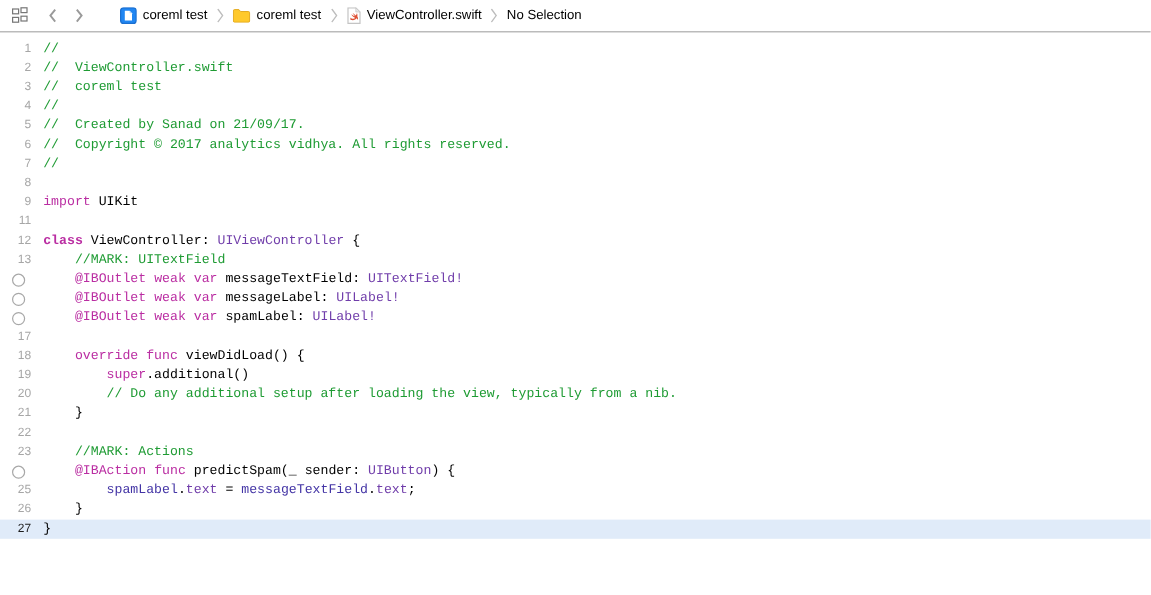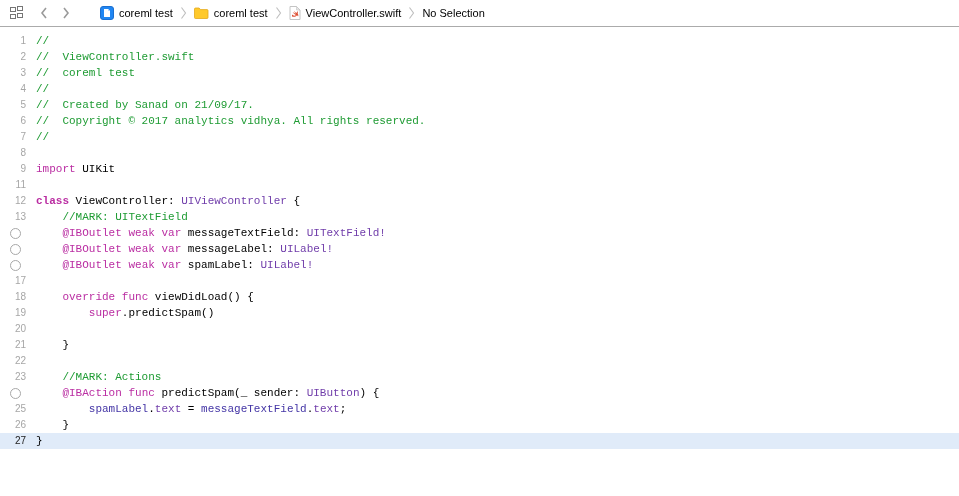--- a/index.html
+++ b/index.html
@@ -124,22 +124,22 @@
     <div class="row"><span class="gutter"><span class="lnum" style="color: rgb(166, 166, 166);">8</span></span><span class="code"></span></div>
     <div class="row"><span class="gutter"><span class="lnum" style="color: rgb(166, 166, 166);">9</span></span><span class="code"><span style="color: rgb(186, 45, 162);">import</span><span style="color: rgb(0, 0, 0);"> UIKit</span></span></div>
     <div class="row"><span class="gutter"><span class="lnum" style="color: rgb(166, 166, 166);">11</span></span><span class="code"></span></div>
     <div class="row"><span class="gutter"><span class="lnum" style="color: rgb(166, 166, 166);">12</span></span><span class="code"><span style="color: rgb(186, 45, 162); font-weight: bold;">class</span><span style="color: rgb(0, 0, 0);"> ViewController: </span><span style="color: rgb(112, 61, 170);">UIViewController</span><span style="color: rgb(0, 0, 0);"> {</span></span></div>
     <div class="row"><span class="gutter"><span class="lnum" style="color: rgb(166, 166, 166);">13</span></span><span class="code"><span style="color: rgb(0, 0, 0);">    </span><span style="color: rgb(30, 155, 51);">//MARK: UITextField</span></span></div>
     <div class="row"><span class="gutter"><span class="conn" style="border-color: rgb(168, 168, 168);"></span></span><span class="code"><span style="color: rgb(0, 0, 0);">    </span><span style="color: rgb(186, 45, 162);">@IBOutlet</span><span style="color: rgb(0, 0, 0);"> </span><span style="color: rgb(186, 45, 162);">weak</span><span style="color: rgb(0, 0, 0);"> </span><span style="color: rgb(186, 45, 162);">var</span><span style="color: rgb(0, 0, 0);"> messageTextField: </span><span style="color: rgb(112, 61, 170);">UITextField!</span></span></div>
     <div class="row"><span class="gutter"><span class="conn" style="border-color: rgb(168, 168, 168);"></span></span><span class="code"><span style="color: rgb(0, 0, 0);">    </span><span style="color: rgb(186, 45, 162);">@IBOutlet</span><span style="color: rgb(0, 0, 0);"> </span><span style="color: rgb(186, 45, 162);">weak</span><span style="color: rgb(0, 0, 0);"> </span><span style="color: rgb(186, 45, 162);">var</span><span style="color: rgb(0, 0, 0);"> messageLabel: </span><span style="color: rgb(112, 61, 170);">UILabel!</span></span></div>
     <div class="row"><span class="gutter"><span class="conn" style="border-color: rgb(168, 168, 168);"></span></span><span class="code"><span style="color: rgb(0, 0, 0);">    </span><span style="color: rgb(186, 45, 162);">@IBOutlet</span><span style="color: rgb(0, 0, 0);"> </span><span style="color: rgb(186, 45, 162);">weak</span><span style="color: rgb(0, 0, 0);"> </span><span style="color: rgb(186, 45, 162);">var</span><span style="color: rgb(0, 0, 0);"> spamLabel: </span><span style="color: rgb(112, 61, 170);">UILabel!</span></span></div>
     <div class="row"><span class="gutter"><span class="lnum" style="color: rgb(166, 166, 166);">17</span></span><span class="code"></span></div>
     <div class="row"><span class="gutter"><span class="lnum" style="color: rgb(166, 166, 166);">18</span></span><span class="code"><span style="color: rgb(0, 0, 0);">    </span><span style="color: rgb(186, 45, 162);">override</span><span style="color: rgb(0, 0, 0);"> </span><span style="color: rgb(186, 45, 162);">func</span><span style="color: rgb(0, 0, 0);"> viewDidLoad() {</span></span></div>
-    <div class="row"><span class="gutter"><span class="lnum" style="color: rgb(166, 166, 166);">19</span></span><span class="code"><span style="color: rgb(0, 0, 0);">        </span><span style="color: rgb(186, 45, 162);">super</span><span style="color: rgb(0, 0, 0);">.predictSpam()</span></span></div>
-    <div class="row"><span class="gutter"><span class="lnum" style="color: rgb(166, 166, 166);">20</span></span></div>
+    <div class="row"><span class="gutter"><span class="lnum" style="color: rgb(166, 166, 166);">19</span></span><span class="code"><span style="color: rgb(0, 0, 0);">        </span><span style="color: rgb(186, 45, 162);">super</span><span style="color: rgb(0, 0, 0);">.additional()</span></span></div>
+    <div class="row"><span class="gutter"><span class="lnum" style="color: rgb(166, 166, 166);">20</span></span><span class="code"><span style="color: rgb(0, 0, 0);">        </span><span style="color: rgb(30, 155, 51);">// Do any additional setup after loading the view, typically from a nib.</span></span></div>
     <div class="row"><span class="gutter"><span class="lnum" style="color: rgb(166, 166, 166);">21</span></span><span class="code"><span style="color: rgb(0, 0, 0);">    }</span></span></div>
     <div class="row"><span class="gutter"><span class="lnum" style="color: rgb(166, 166, 166);">22</span></span><span class="code"></span></div>
     <div class="row"><span class="gutter"><span class="lnum" style="color: rgb(166, 166, 166);">23</span></span><span class="code"><span style="color: rgb(0, 0, 0);">    </span><span style="color: rgb(30, 155, 51);">//MARK: Actions</span></span></div>
     <div class="row"><span class="gutter"><span class="conn" style="border-color: rgb(168, 168, 168);"></span></span><span class="code"><span style="color: rgb(0, 0, 0);">    </span><span style="color: rgb(186, 45, 162);">@IBAction</span><span style="color: rgb(0, 0, 0);"> </span><span style="color: rgb(186, 45, 162);">func</span><span style="color: rgb(0, 0, 0);"> predictSpam(_ sender: </span><span style="color: rgb(112, 61, 170);">UIButton</span><span style="color: rgb(0, 0, 0);">) {</span></span></div>
     <div class="row"><span class="gutter"><span class="lnum" style="color: rgb(166, 166, 166);">25</span></span><span class="code"><span style="color: rgb(0, 0, 0);">        </span><span style="color: rgb(67, 52, 165);">spamLabel</span><span style="color: rgb(0, 0, 0);">.</span><span style="color: rgb(112, 61, 170);">text</span><span style="color: rgb(0, 0, 0);"> = </span><span style="color: rgb(67, 52, 165);">messageTextField</span><span style="color: rgb(0, 0, 0);">.</span><span style="color: rgb(112, 61, 170);">text</span><span style="color: rgb(0, 0, 0);">;</span></span></div>
     <div class="row"><span class="gutter"><span class="lnum" style="color: rgb(166, 166, 166);">26</span></span><span class="code"><span style="color: rgb(0, 0, 0);">    }</span></span></div>
     <div class="row" style="background: rgb(224, 235, 249);"><span class="gutter"><span class="lnum" style="color: rgb(28, 28, 28);">27</span></span><span class="code"><span style="color: rgb(0, 0, 0);">}</span></span></div>
   </div>
 
 </body></html>

